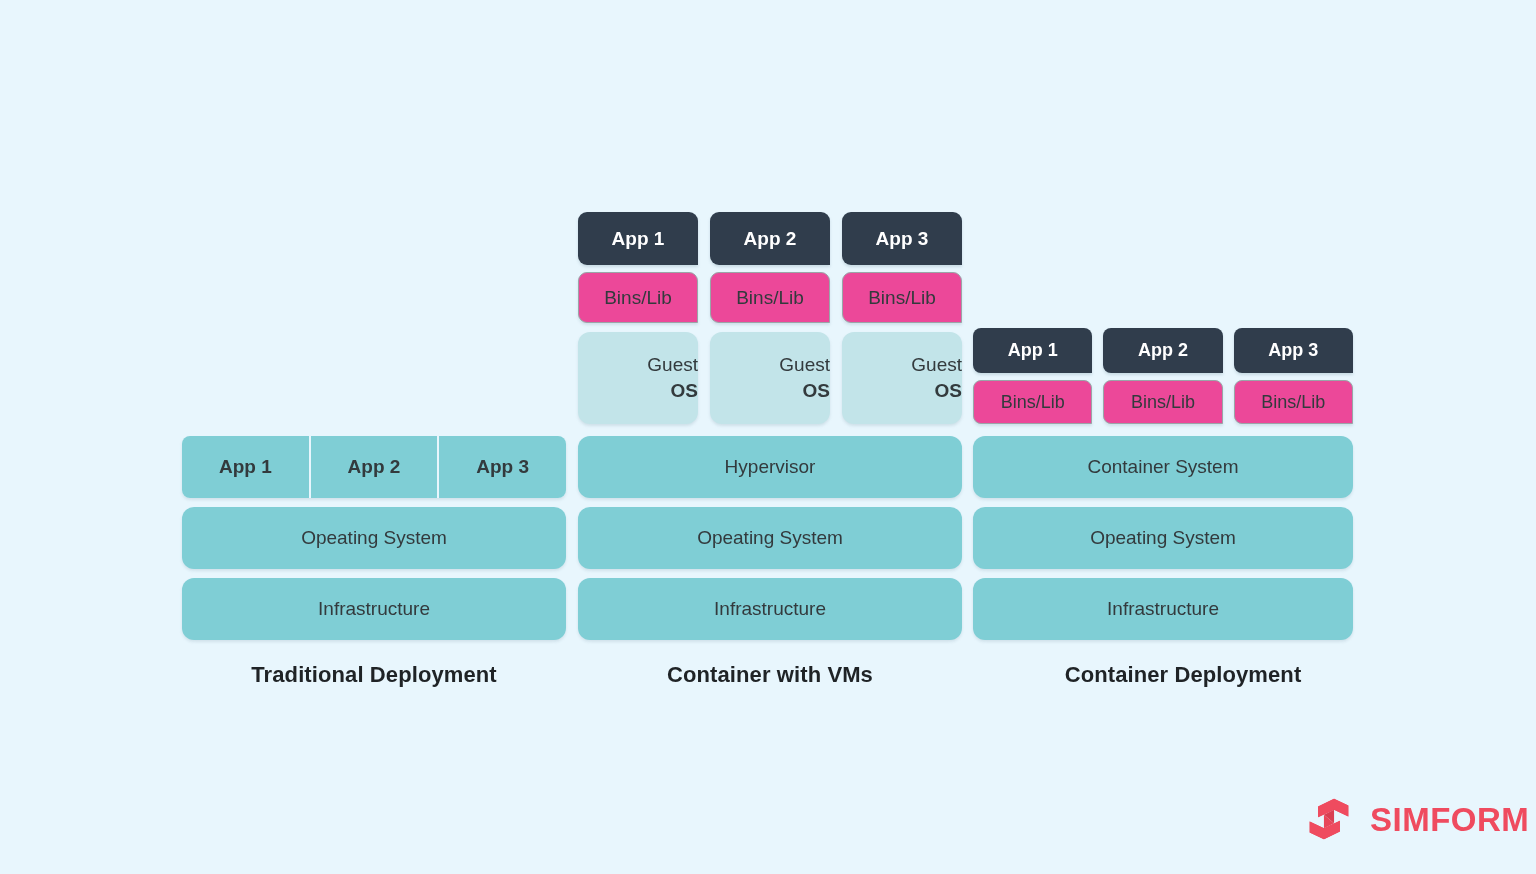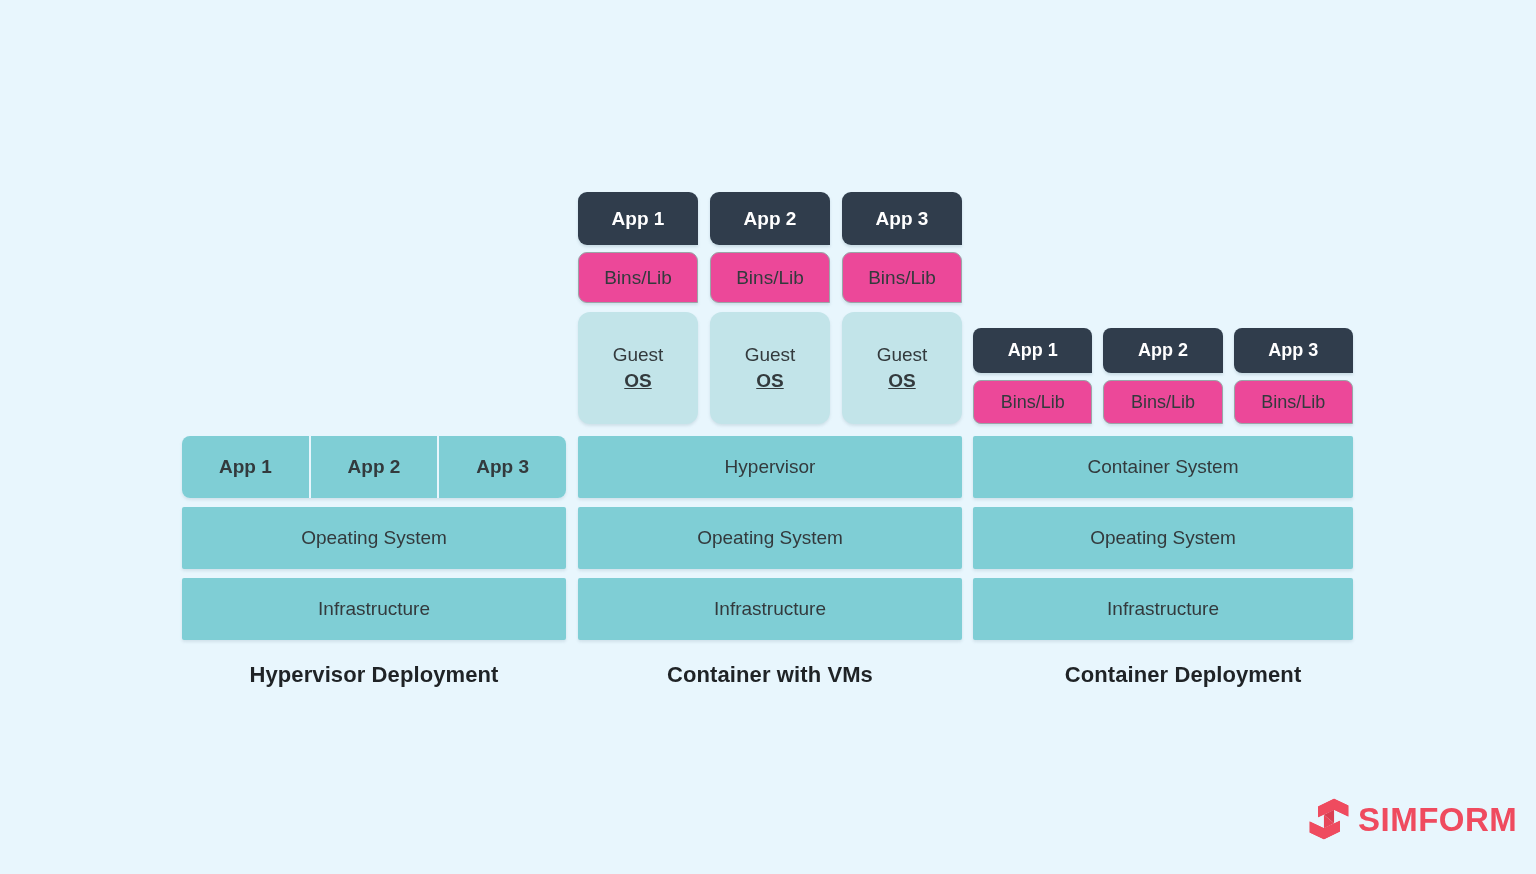--- a/index.html
+++ b/index.html
@@ -30,21 +30,21 @@
     flex-direction: column;
     justify-content: flex-end;
   }
   #col-traditional { left: 182px; top: 120px; width: 384px; height: 520px; }
   #col-vms         { left: 578px; top: 120px; width: 384px; height: 520px; }
   #col-containers  { left: 973px; top: 120px; width: 380px; height: 520px; }
 
   
   .bar {
     background: #7fced5;
-    border-radius: 2px;
+    border-radius: 12px;
     height: 60px;
     display: flex;
     align-items: center;
     justify-content: center;
     color: #333a3d;
     font-size: 19px;
     box-shadow: 0 2px 3px rgba(120,150,165,0.20);
     box-sizing: border-box;
   }
   .bar.tall { height: 62px; }
@@ -101,32 +101,32 @@
     align-items: center;
     justify-content: center;
     border-radius: 9px 9px 0 9px;
     box-shadow: 0 2px 3px rgba(120,150,165,0.22);
     box-sizing: border-box;
   }
   .guestos {
     background: #c2e4e9;
     color: #333a3d;
     font-size: 19px;
-    height: 112px;
+    height: 92px;
     display: flex;
     flex-direction: column;
-    align-items: center;
+    align-items: flex-end;
     justify-content: center;
     border-radius: 12px;
     box-shadow: 0 2px 3px rgba(120,150,165,0.22);
     line-height: 1.35;
     box-sizing: border-box;
   }
   .guestos .g-top { font-weight: normal; }
-  .guestos .g-bot { font-weight: bold; text-decoration: underline; }
+  .guestos .g-bot { font-weight: bold; }
 
   .v-gap-7  { height: 7px;  flex: none; }
   .v-gap-9  { height: 9px;  flex: none; }
   .v-gap-12 { height: 12px; flex: none; }
 
   
   .ctr-row { display: flex; gap: 11px; }
   .ctr-col { flex: 1 1 0; display: flex; flex-direction: column; }
   .ctr-col .app-tab { height: 45px; font-size: 18px; border-radius: 8px 8px 0 8px; }
   .ctr-col .binslib { height: 44px; font-size: 18px; border-radius: 8px 8px 0 8px; }
@@ -145,21 +145,21 @@
   #caption-vms         { left: 578px; width: 384px; }
   #caption-containers  { left: 993px; width: 380px; }
 
   
   #logo {
     position: absolute;
     left: 1308px;
     top: 798px;
     display: flex;
     align-items: center;
-    gap: 8px;
+    gap: 20px;
   }
   #logo-mark { width: 42px; height: 42px; display: block; }
   #logo-word {
     font-size: 33px;
     font-weight: bold;
     color: #ef4b5f;
     letter-spacing: 0.5px;
     line-height: 1;
   }
 </style>
@@ -267,21 +267,21 @@
 
     <div class="row-gap"></div>
 
     <div class="bar tall">Opeating System</div>
 
     <div class="row-gap"></div>
 
     <div class="bar tall">Infrastructure</div>
   </div>
 
-  <div class="caption" id="caption-traditional">Hypervisor Deployment</div>
+  <div class="caption" id="caption-traditional">Traditional Deployment</div>
   <div class="caption" id="caption-vms">Container with VMs</div>
   <div class="caption" id="caption-containers">Container Deployment</div>
 
   <div id="logo">
     <svg id="logo-mark" viewBox="0 0 100 100">
       <polygon points="96,18 96,44 62,60 96,44 62,28 24,46 24,20 62,2" fill="#ef4b5f"></polygon>
       <polygon points="96,18 62,2 24,20 24,46 62,28 96,44" fill="#ef4b5f"></polygon>
       <polygon points="4,82 4,56 38,40 4,56 38,72 76,54 76,80 38,98" fill="#e8465a"></polygon>
       <polygon points="4,82 38,98 76,80 76,54 38,72 4,56" fill="#ef4b5f"></polygon>
       <polygon points="38,40 62,60 62,28 38,40" fill="#d93f52"></polygon>

